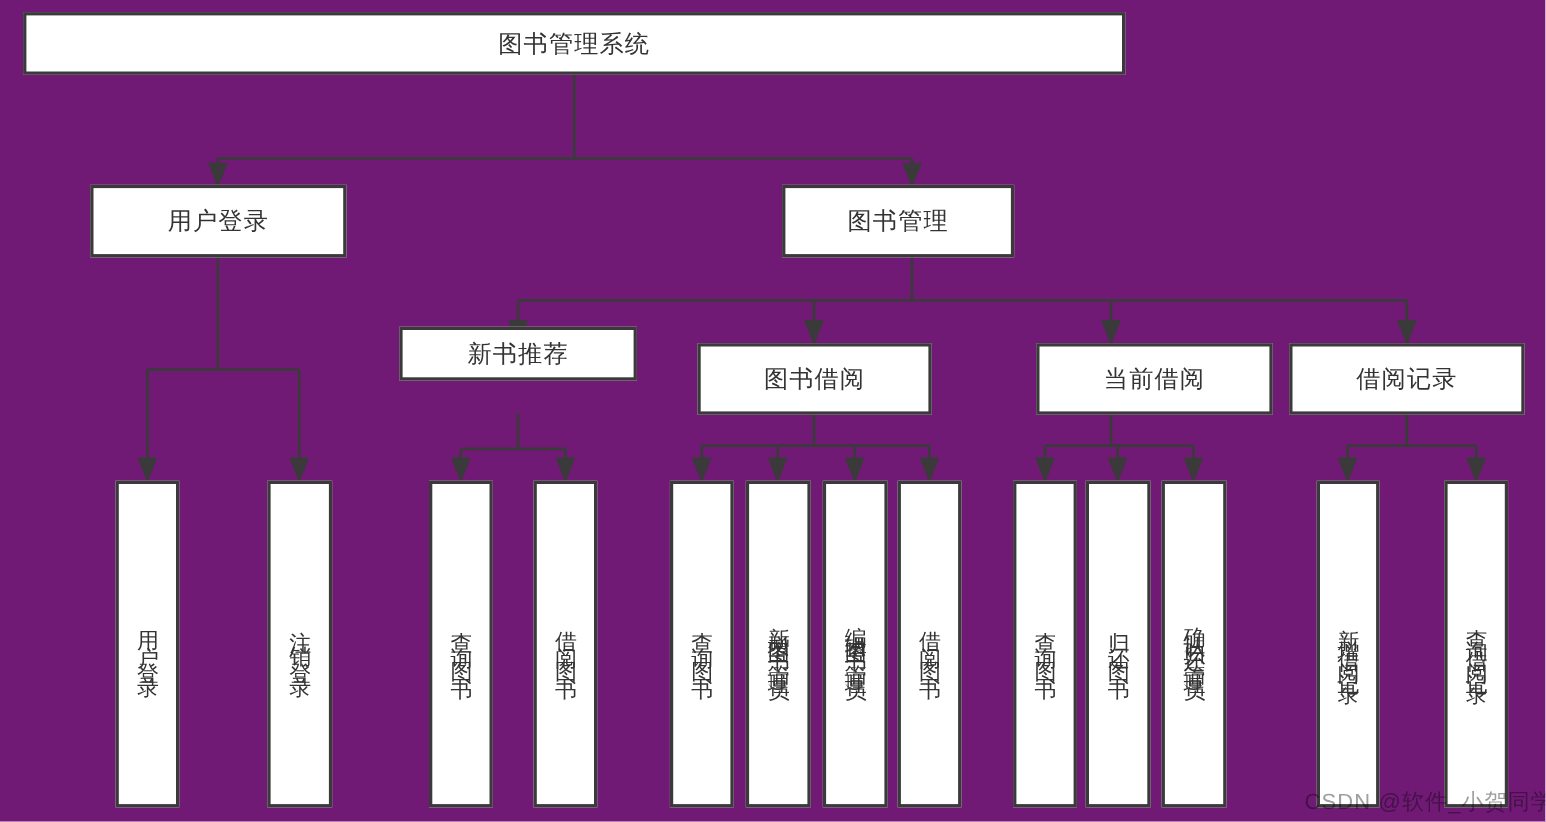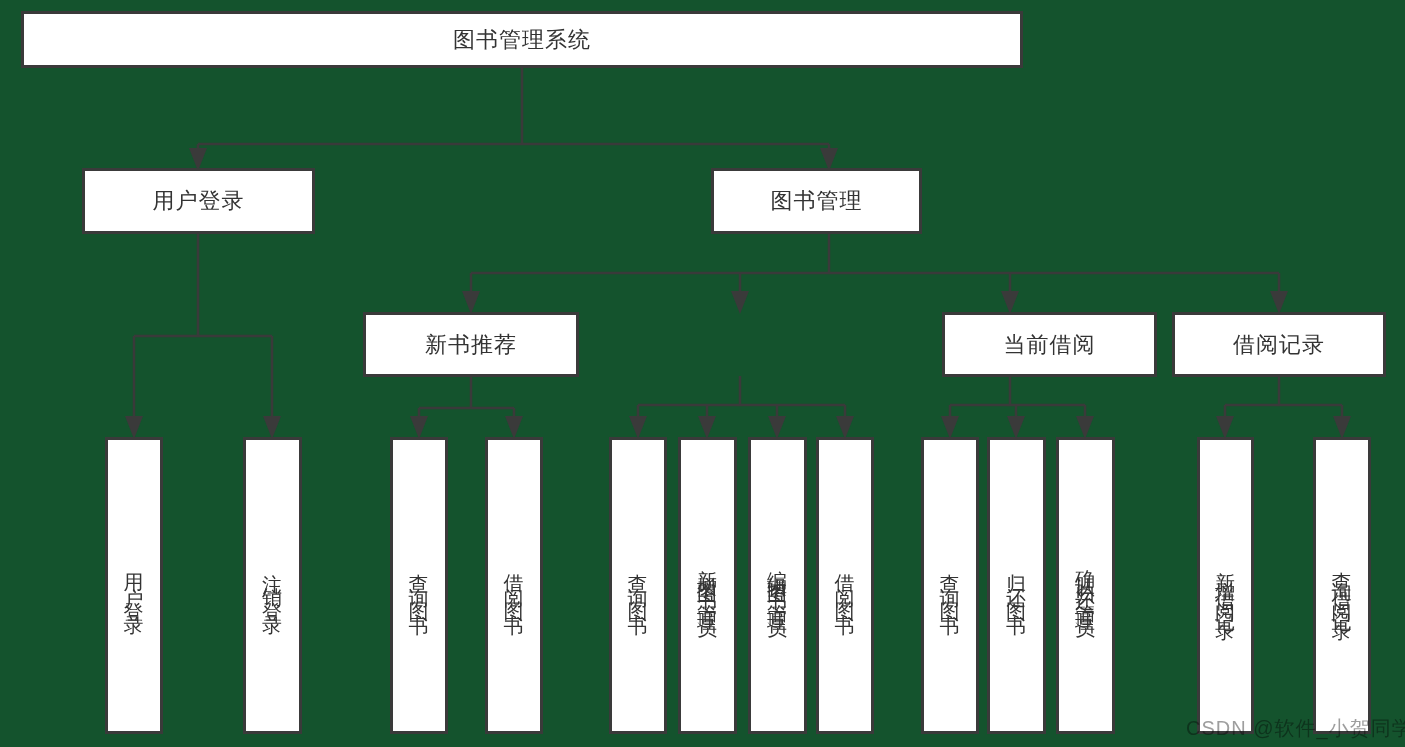--- a/index.html
+++ b/index.html
@@ -5,21 +5,21 @@
   html, body {
     margin: 0;
     padding: 0;
     background: #ffffff;
     font-family: "Liberation Sans", sans-serif;
   }
   .canvas {
     position: relative;
     width: 1405px;
     height: 747px;
-    background: #14532d;
+    background: #701a75;
     overflow: hidden;
   }
   .connectors {
     position: absolute;
     left: 0;
     top: 0;
     z-index: 0;
   }
   .node {
     position: absolute;
@@ -99,21 +99,22 @@
       <polygon points="1216,416 1234,416 1225,439"></polygon>
       <polygon points="1333,416 1351,416 1342,439"></polygon>
     </g>
   </svg>
 
   <div class="node node--root" style="left:21px; top:11px; width:1002px; height:57px;">图书管理系统</div>
 
   <div class="node node--branch" style="left:82px; top:168px; width:233px; height:66px;">用户登录</div>
   <div class="node node--branch" style="left:711px; top:168px; width:211px; height:66px;">图书管理</div>
 
-  <div class="node node--branch" style="left:363px; top:312px; width:216px; height:65px;">新书推荐</div>
+  <div class="node node--branch" style="left:363px; top:297px; width:216px; height:49px;">新书推荐</div>
+  <div class="node node--branch" style="left:634px; top:312px; width:213px; height:65px;">图书借阅</div>
   <div class="node node--branch" style="left:902px; top:312px; width:215px; height:65px;margin-left:40px;">当前借阅</div>
   <div class="node node--branch" style="left:1172px; top:312px; width:214px; height:65px;">借阅记录</div>
 
   <div class="node node--leaf ls-4" style="left:105px; top:437px; width:58px; height:297px;">用户登录</div>
   <div class="node node--leaf ls-4" style="left:243px; top:437px; width:59px; height:297px;">注销登录</div>
 
   <div class="node node--leaf ls-4" style="left:390px; top:437px; width:58px; height:297px;">查询图书</div>
   <div class="node node--leaf ls-4" style="left:485px; top:437px; width:58px; height:297px;">借阅图书</div>
 
   <div class="node node--leaf ls-4" style="left:609px; top:437px; width:58px; height:297px;">查询图书</div>

